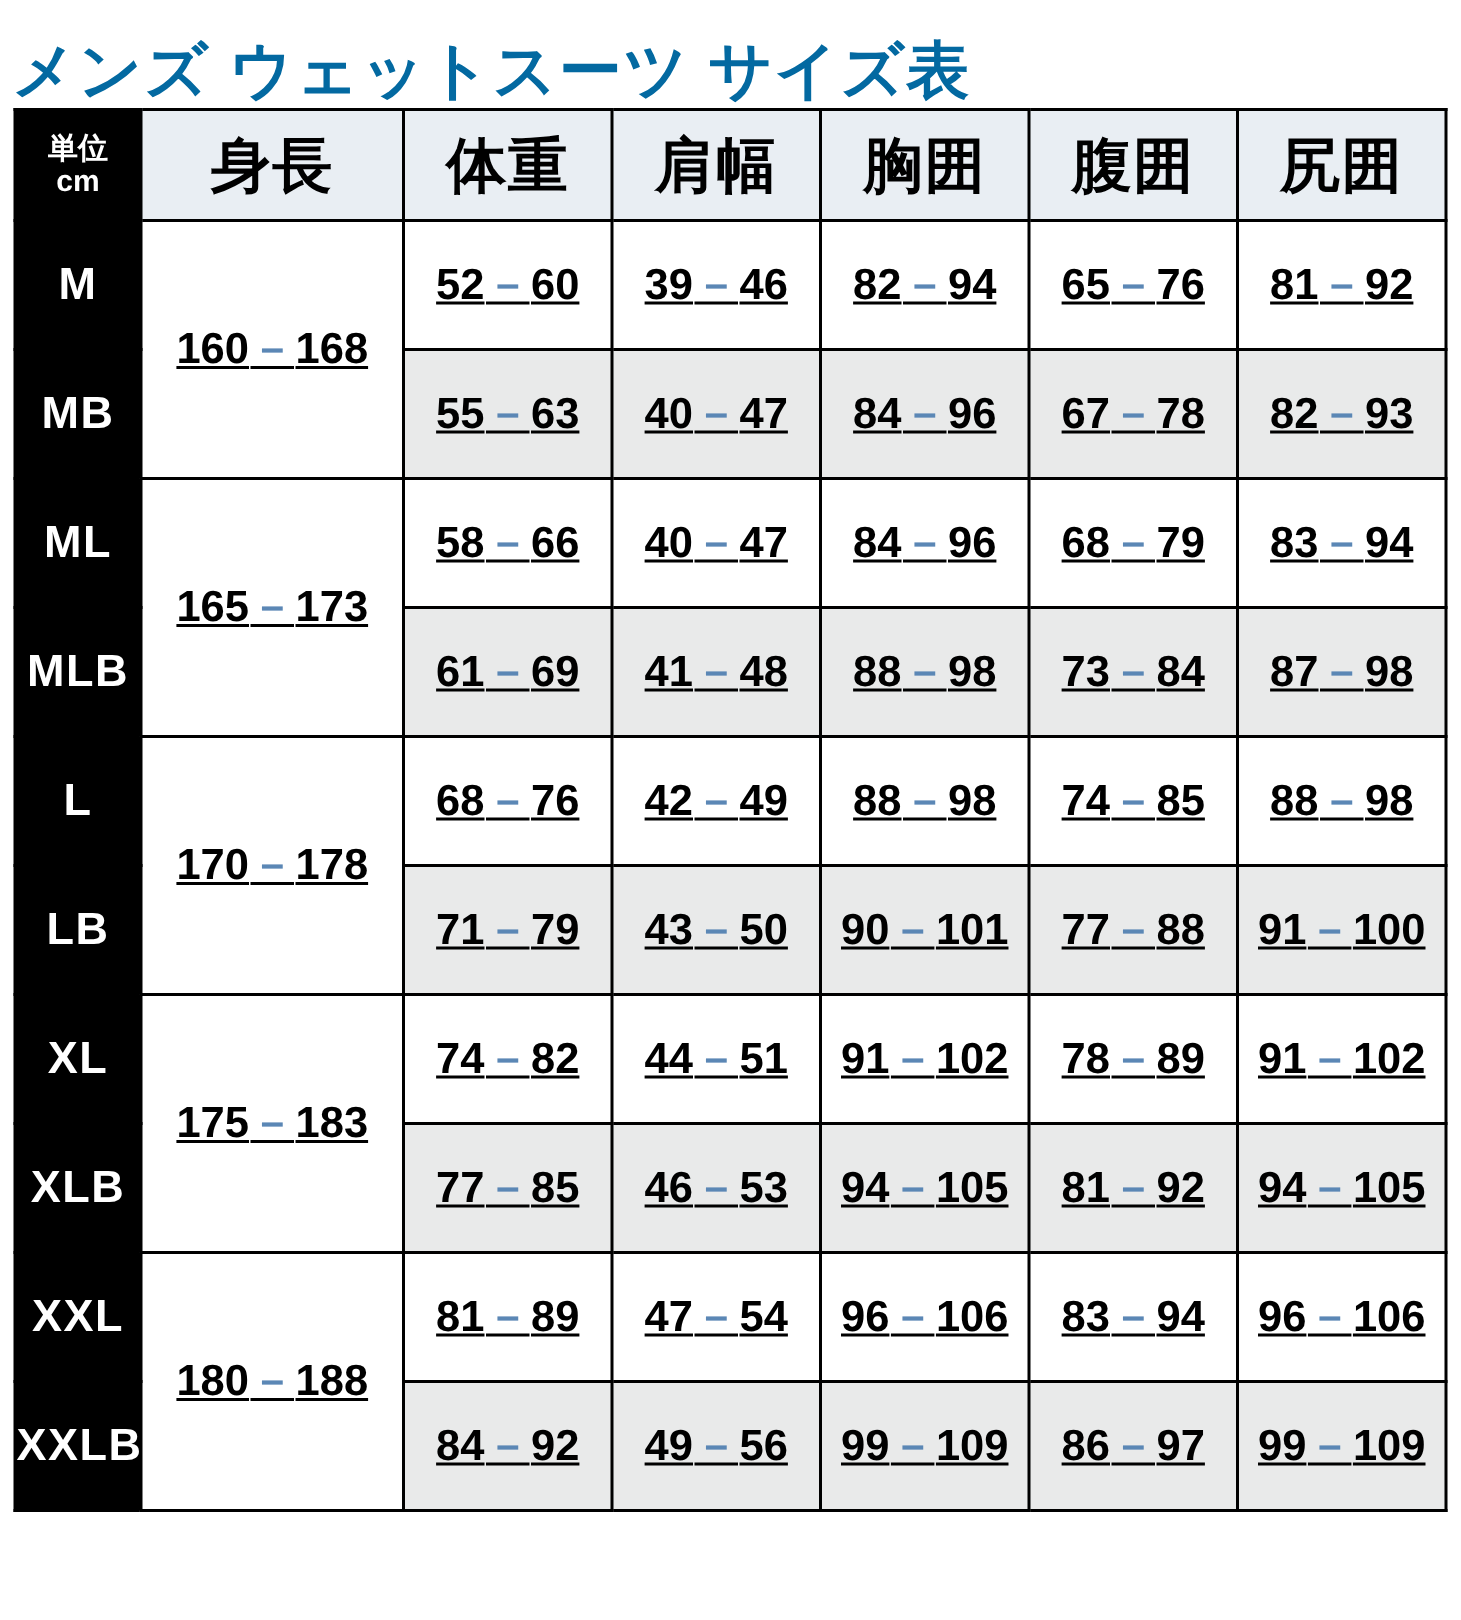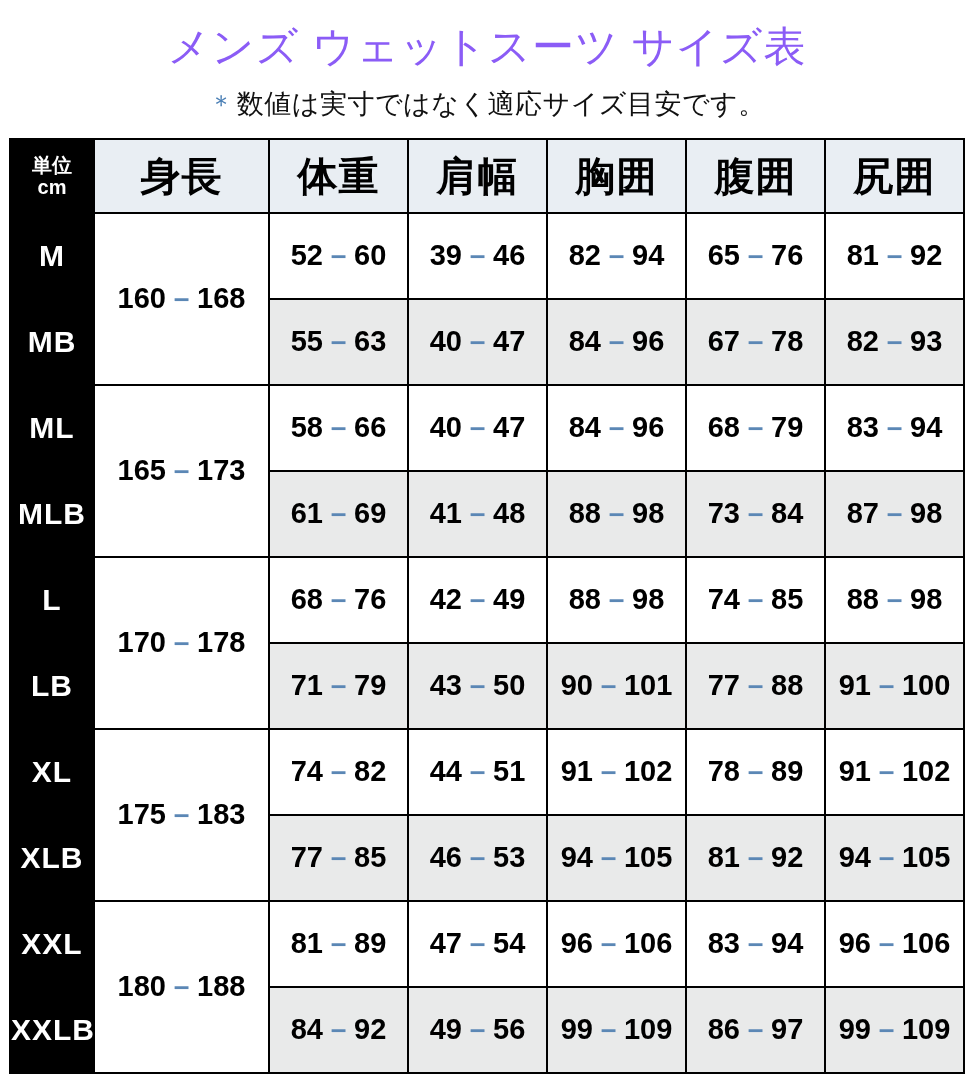--- a/index.html
+++ b/index.html
@@ -15,27 +15,27 @@
     overflow: hidden;
   }
   .page {
     position: relative;
     width: 974px;
     height: 1080px;
     box-sizing: border-box;
     padding: 0 8px;
   }
   .title {
-    text-align: center;
+    text-align: left;
     font-size: 42px;
-    font-weight: normal;
+    font-weight: bold;
     letter-spacing: 1px;
     margin: 22px 0 0 0;
     line-height: 1.2;
-    color: #8b5cf6;
+    color: #0369a1;
   }
   .subtitle {
     text-align: center;
     font-size: 27px;
     font-weight: normal;
     margin: 14px 0 16px 0;
     color: #111;
     letter-spacing: 0.5px;
   }
   .subtitle .star {
@@ -96,32 +96,30 @@
   tbody tr.plain td.data-cell {
     background: #ffffff;
   }
   .dash {
     color: #5b87b5;
     padding: 0 1px;
     font-weight: bold;
   }
   .rng {
     white-space: nowrap;
+    text-decoration: underline;
   }
 </style>
 </head>
 <body>
 
 <div class="page">
 
   <h1 class="title">メンズ ウェットスーツ サイズ表</h1>
 
-  <div class="subtitle">
-    <span class="star">＊</span><span>数値は実寸ではなく適応サイズ目安です。</span>
-  </div>
 
   <table class="size-table">
     <colgroup>
       <col class="c-unit">
       <col class="c-height">
       <col class="c-rest">
       <col class="c-rest">
       <col class="c-rest">
       <col class="c-rest">
       <col class="c-rest">

